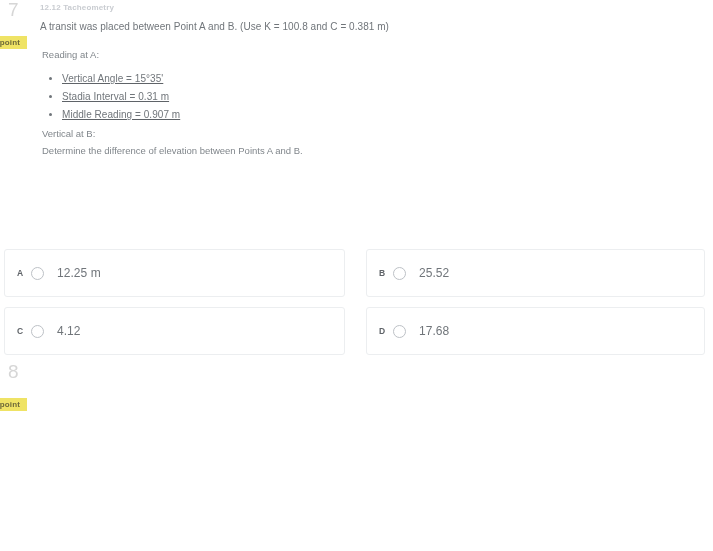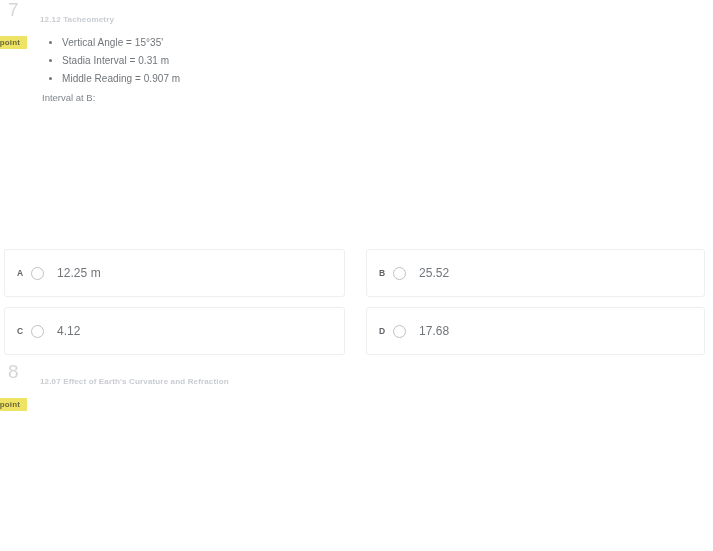--- a/index.html
+++ b/index.html
@@ -52,21 +52,21 @@
     letter-spacing: 0.1px;
     font-weight: 700;
     overflow: hidden;
     white-space: nowrap;
     text-indent: -7px;
   }
 
   .q-body {
     position: absolute;
     left: 40px;
-    top: 12px;
+    top: 0px;
     width: 673px;
   }
 
   .q-section {
     font-size: 8px;
     font-weight: 700;
     color: #c9ccd1;
     letter-spacing: 0.15px;
     line-height: 12px;
     padding-top: 2px;
@@ -92,21 +92,21 @@
     margin: 0;
     padding: 0 0 0 22px;
     list-style: disc;
   }
   ul.q-list li {
     font-size: 10px;
     color: #70757a;
     line-height: 18px;
     letter-spacing: 0.05px;
   }
-  ul.q-list.first-list { padding-top: 8px; }
+  ul.q-list.first-list { padding-top: 8px; text-decoration: underline; }
   ul.q-list.second-list { padding-top: 8px; }
 
   
   .options-grid {
     position: absolute;
     display: grid;
     grid-template-columns: 341px 341px;
     column-gap: 21px;
     row-gap: 10px;
   }
@@ -153,30 +153,33 @@
 
 <div class="page">
 
   <div class="question-block" id="question-7">
 
     <div class="q-number">7</div>
     <div class="point-badge">1 point</div>
 
     <div class="q-body">
       <div class="q-section">12.12 Tacheometry</div>
+      <div class="q-prompt">A transit was placed between Point A and B. (Use K = 100.8 and C = 0.381 m)</div>
+      <div class="q-subhead">Reading at A:</div>
 
       <ul class="q-list first-list">
         <li>Vertical Angle = 15°35'</li>
         <li>Stadia Interval = 0.31 m</li>
         <li>Middle Reading = 0.907 m</li>
       </ul>
 
-      <div class="q-subhead tight">Interval at B:</div>
-
-
+      <div class="q-subhead tight">Vertical at B:</div>
+
+
+      <div class="q-subhead tight">Determine the difference of elevation between Points A and B.</div>
     </div>
 
     <div class="options-grid" id="options-7">
       <div class="option">
         <span class="option-letter">A</span>
         <span class="radio-icon"></span>
         <span class="option-text">12.25 m</span>
       </div>
       <div class="option">
         <span class="option-letter">B</span>
@@ -195,18 +198,17 @@
       </div>
     </div>
   </div>
 
   <div class="question-block" id="question-8">
 
     <div class="q-number">8</div>
     <div class="point-badge">1 point</div>
 
     <div class="q-body">
-      <div class="q-section">12.07 Effect of Earth's Curvature and Refraction</div>
     </div>
 
   </div>
 
 </div>
 
 </body></html>

